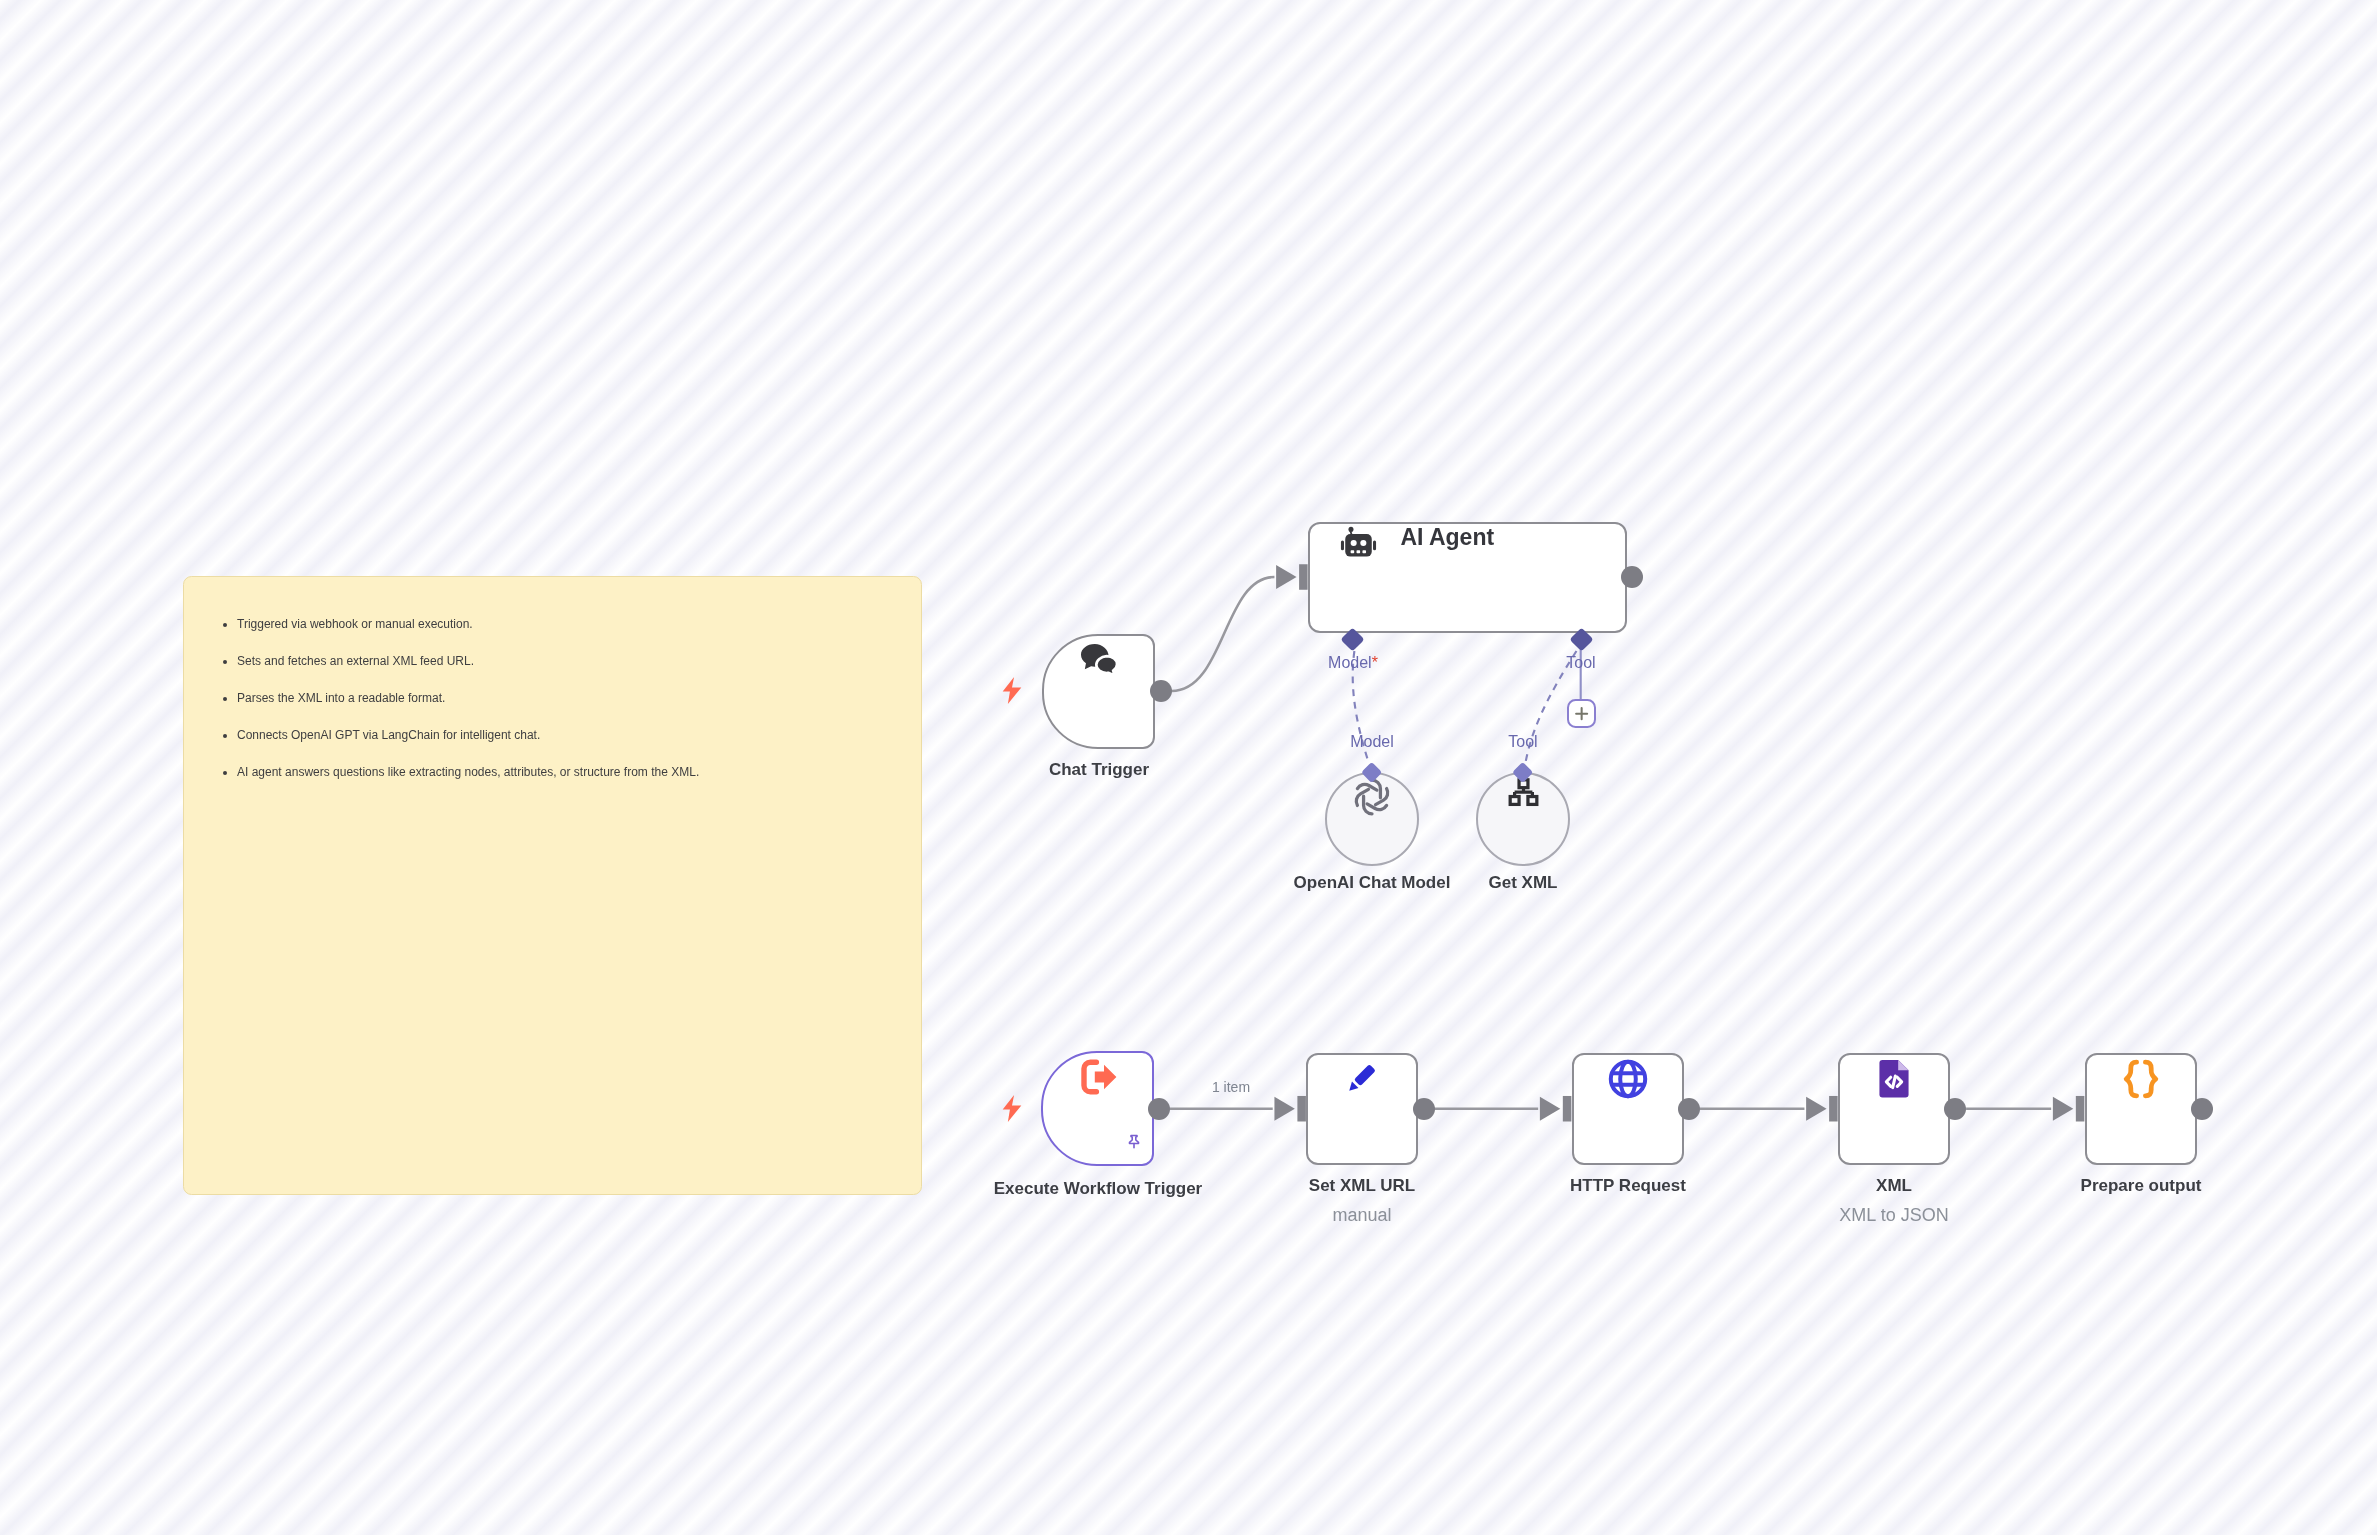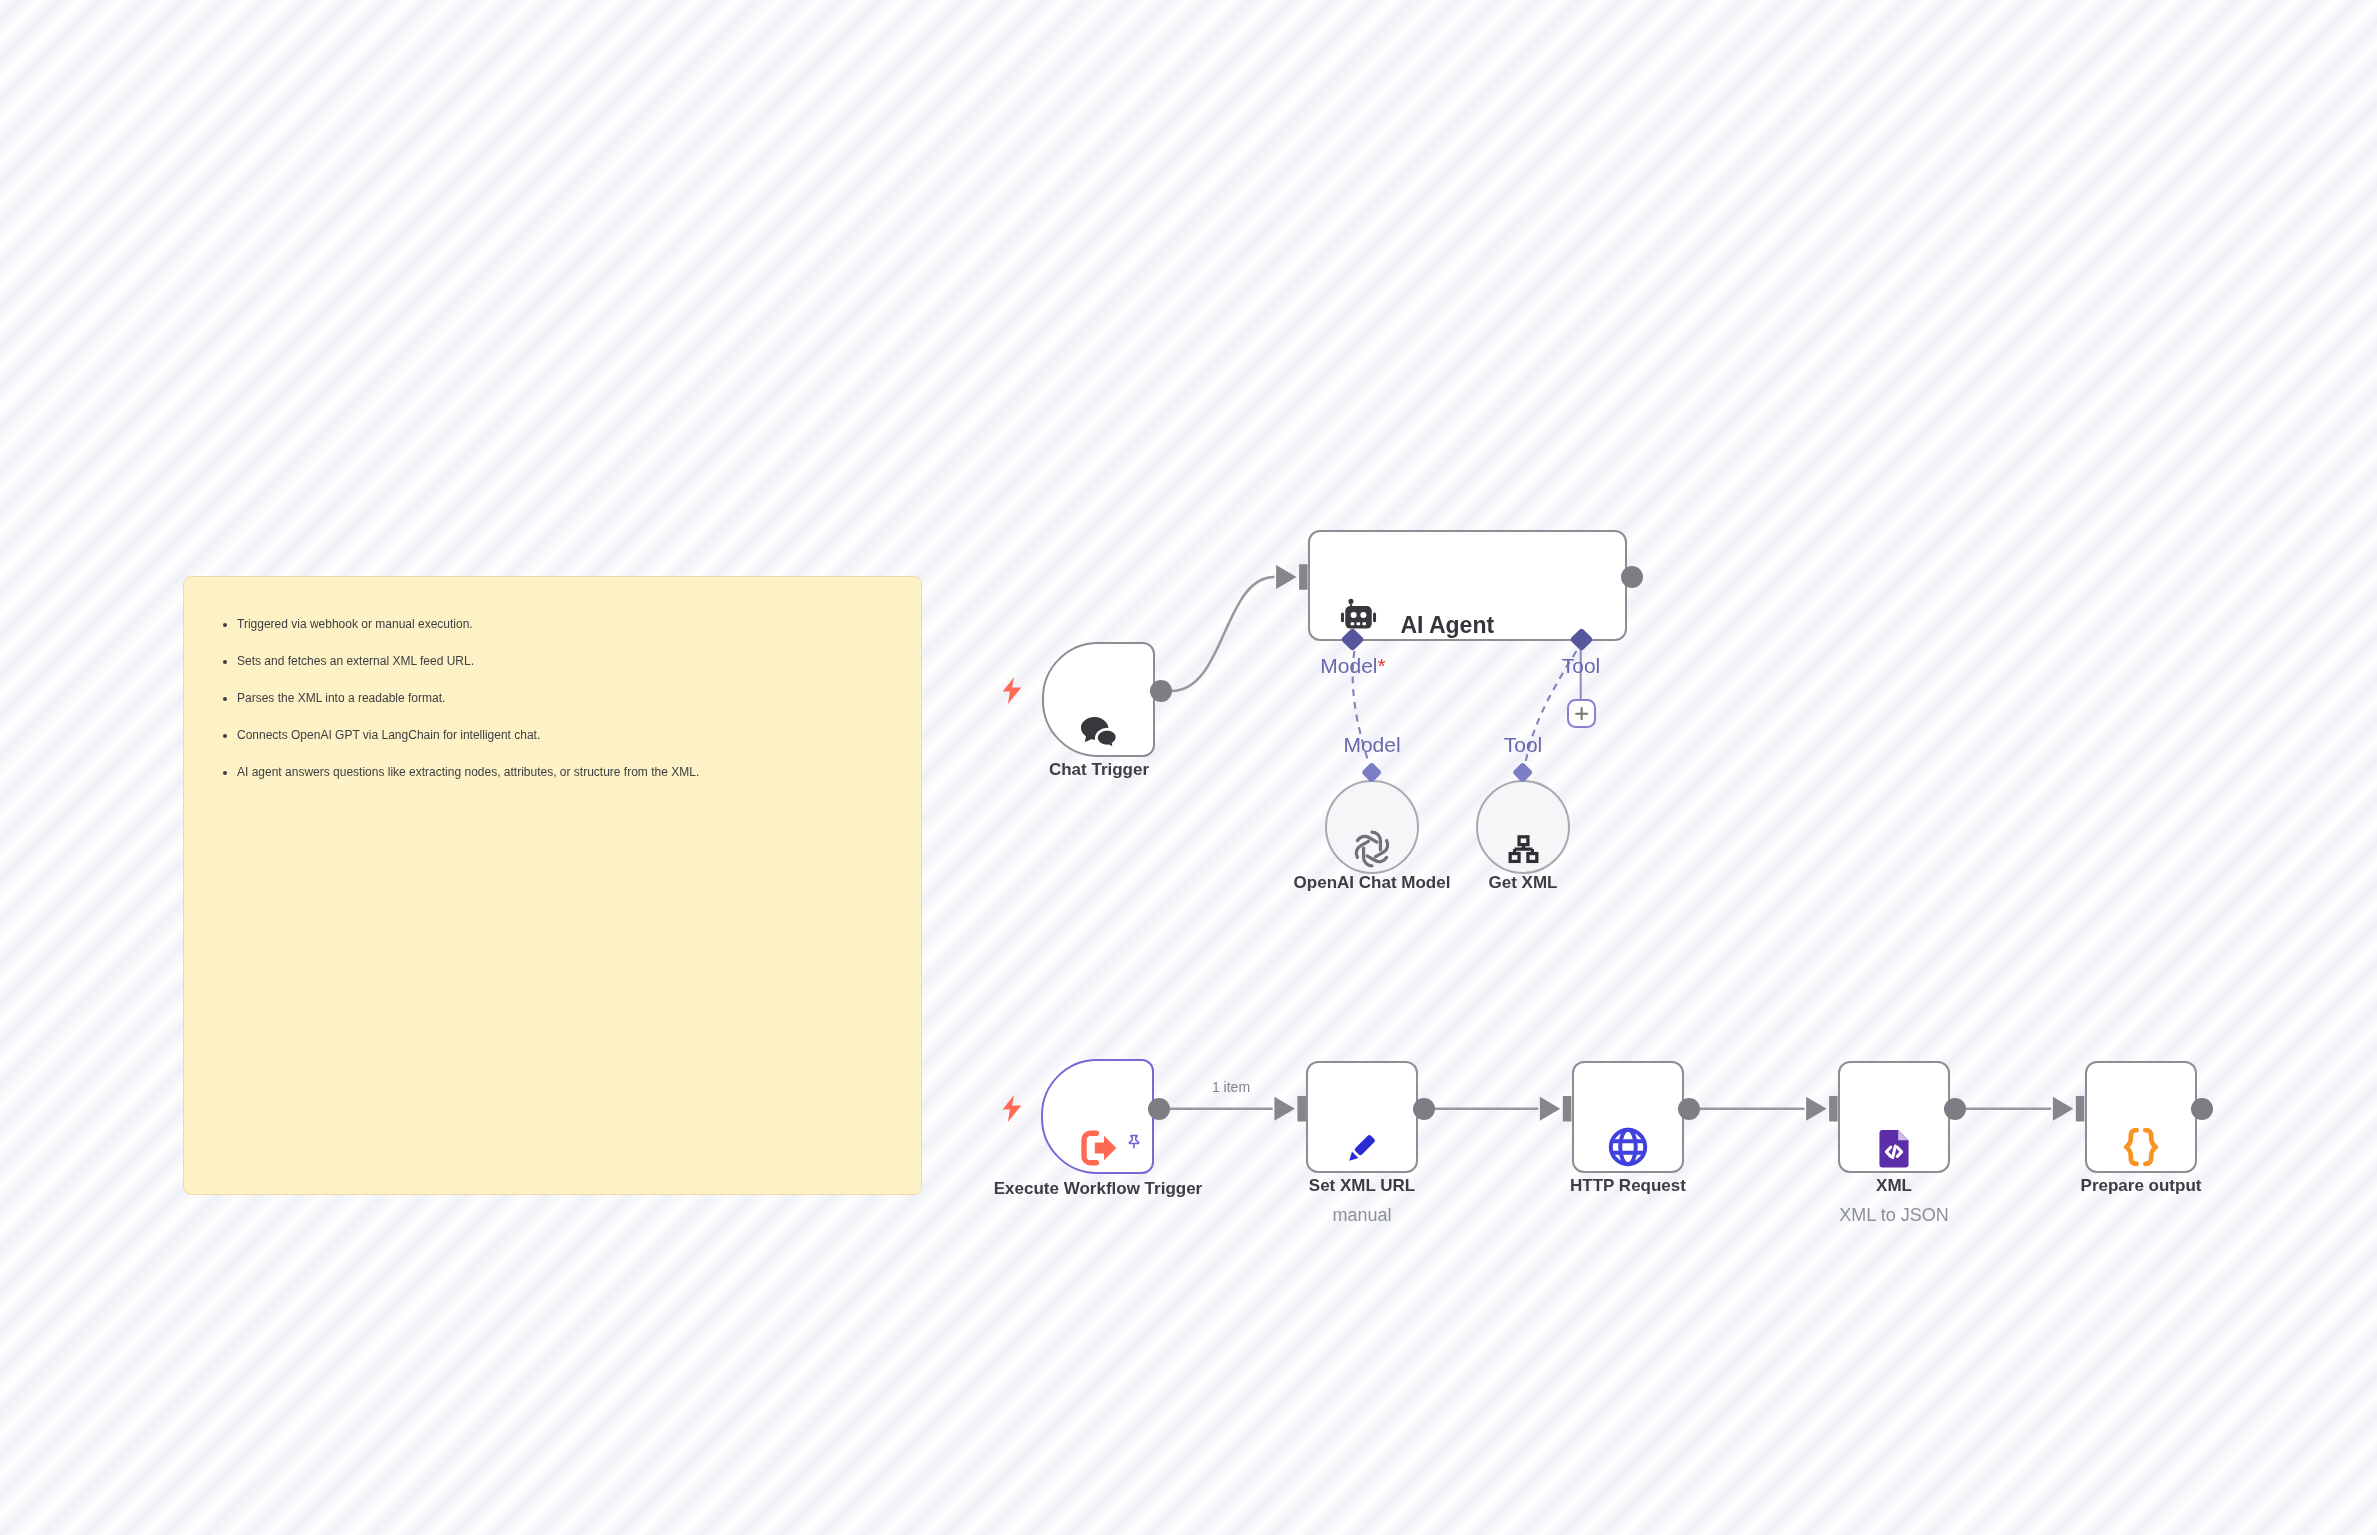--- a/index.html
+++ b/index.html
@@ -19,21 +19,21 @@
     background:#fdf1c6;border:1.7px solid #ecdca4;border-radius:8.5px;
     box-sizing:border-box;padding:19px 24px;z-index:1;color:#333;
   }
   .sticky h2{margin:0 0 15.3px 0;font-size:29px;font-weight:700;color:#26262b;}
   .sticky ul{margin:0;padding-left:29px;}
   .sticky li{font-size:12px;line-height:1.42;color:#3e3e40;margin-bottom:6.8px;margin-top:20px;}
   
   .node{
     position:absolute;background:#ffffff;border:2.1px solid #8d8d93;
     box-sizing:border-box;border-radius:12px;z-index:5;
-    display:flex;align-items:flex-end;justify-content:center;margin-top:8px;
+    display:flex;align-items:flex-start;justify-content:center;
   }
   .node.trigger{border-radius:56px 12px 12px 56px;}
   .node.selected{border:2.6px solid #7b68d8;}
   .node.circle{border-radius:50%;background:#f6f6f9;border-color:#a9a9b2;}
   .node.wide{justify-content:flex-start;padding-left:27px;gap:20.4px;}
   .ai-label{font-size:23px;font-weight:600;color:#35363c;}
   
   .nlabel{
     position:absolute;transform:translateX(-50%);text-align:center;z-index:6;
     font-size:17px;font-weight:600;color:#3c3e44;white-space:nowrap;
@@ -48,21 +48,21 @@
     position:absolute;width:22px;height:22px;border-radius:50%;
     background:#7d7d84;z-index:7;
   }
   .diamond{
     position:absolute;width:17px;height:17px;background:#56569c;
     transform:rotate(45deg);border-radius:3.4px;z-index:7;
   }
   .diamond.light{width:15.3px;height:15.3px;background:#7d7dc6;}
   .portlabel{
     position:absolute;transform:translateX(-50%);z-index:6;
-    font-size:21px;color:#6868ad;white-space:nowrap;
+    font-size:16px;color:#6868ad;white-space:nowrap;
   }
   .portlabel .req{color:#e0402f;}
   .plusbtn{
     position:absolute;left:1567px;top:699px;width:29px;height:29px;
     background:#ffffff;border:2.1px solid #8a7fd0;border-radius:8.5px;
     box-sizing:border-box;display:flex;align-items:center;justify-content:center;z-index:7;
   }
   .floaty{position:absolute;z-index:6;}
   .conlabel{
     position:absolute;transform:translateX(-50%);z-index:6;

